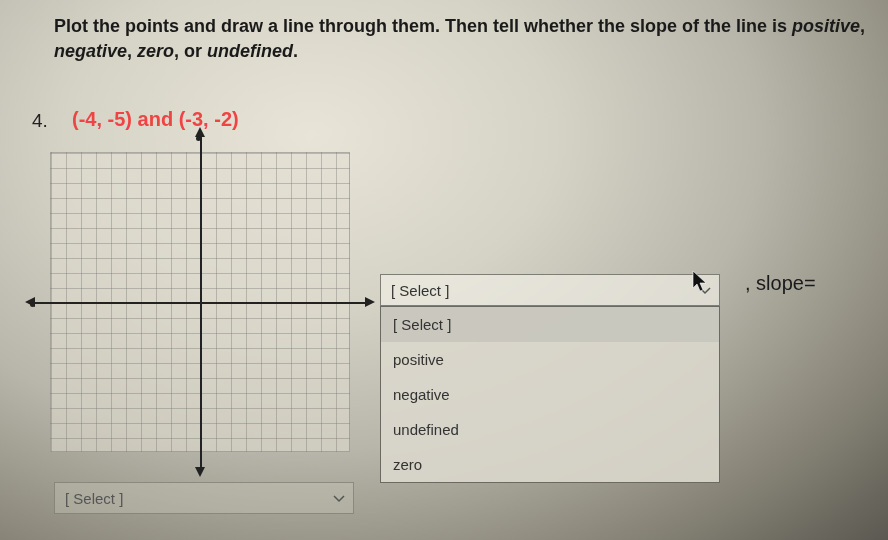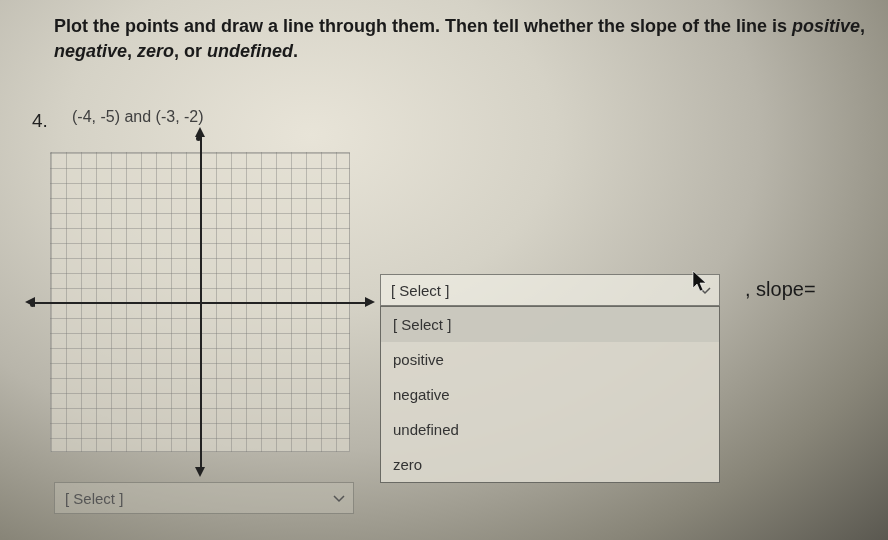--- a/index.html
+++ b/index.html
@@ -27,23 +27,23 @@
     position: absolute;
     top: 110px;
     left: 32px;
     font-size: 19px;
     color: #222;
   }
   .points {
     position: absolute;
     top: 108px;
     left: 72px;
-    font-size: 16px;
-    font-weight: normal;
-    color: #404040;
+    font-size: 20px;
+    font-weight: bold;
+    color: #ef4444;
   }
   .grid-wrap {
     position: absolute;
     top: 152px;
     left: 50px;
     width: 300px;
     height: 300px;
   }
   .grid {
     width: 300px;
@@ -75,21 +75,21 @@
     align-items: center;
     padding: 0 10px;
     font-size: 15px;
     color: #333;
   }
   .select-trigger .chev {
     position:absolute; right:8px; top:12px;
   }
   .slope-text {
     position: absolute;
-    top: 278px;
+    top: 272px;
     left: 745px;
     font-size: 20px;
     color: #1a1a1a;
     display: flex;
     align-items: center;
     gap: 6px;
   }
   .cursor {
     position: absolute;
     top: 270px;

